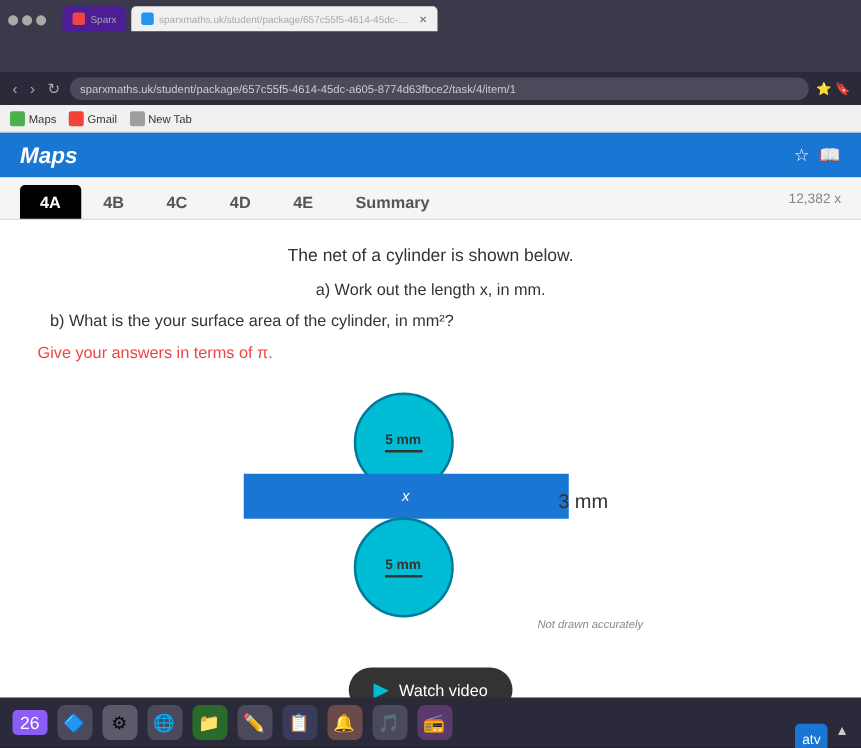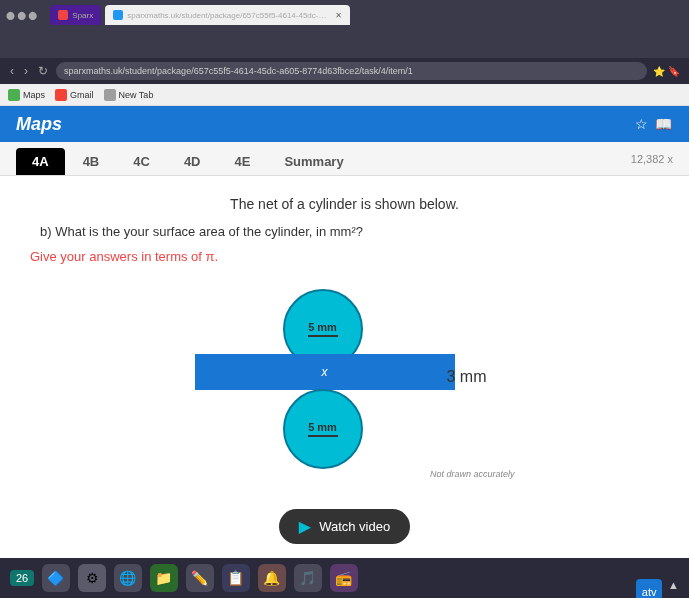--- a/index.html
+++ b/index.html
@@ -330,25 +330,25 @@
       bottom: 0;
       left: 0;
       width: 689px;
     }
     .taskbar-left {
       display: flex;
       align-items: center;
       gap: 8px;
     }
     .taskbar-date {
-      background: #0f766e;
+      background: #8b5cf6;
       border-radius: 4px;
       padding: 2px 6px;
       color: white;
-      font-size: 11px;
+      font-size: 14px;
       text-align: center;
     }
     .taskbar-icon {
       width: 28px;
       height: 28px;
       border-radius: 6px;
       display: flex;
       align-items: center;
       justify-content: center;
       font-size: 14px;
@@ -430,20 +430,23 @@
     <div class="question-tab">4B</div>
     <div class="question-tab">4C</div>
     <div class="question-tab">4D</div>
     <div class="question-tab">4E</div>
     <div class="question-tab summary">Summary</div>
     <div class="tab-score">12,382 x</div>
   </div>
 
   <div class="question-area">
     <p class="question-text">The net of a cylinder is shown below.</p>
+    <p class="sub-question">
+      <span>a) Work out the length x, in mm.</span>
+    </p>
     <p class="sub-question-b">
       <span style="font-size:13px;">b) What is the your surface area of the cylinder, in mm²?</span>
     </p>
     <p class="pi-note">Give your answers in terms of π.</p>
 
     <div class="diagram-container">
       <div class="diagram-inner">
 
         <div class="circle-top">
           <span class="circle-label">5 mm</span>

